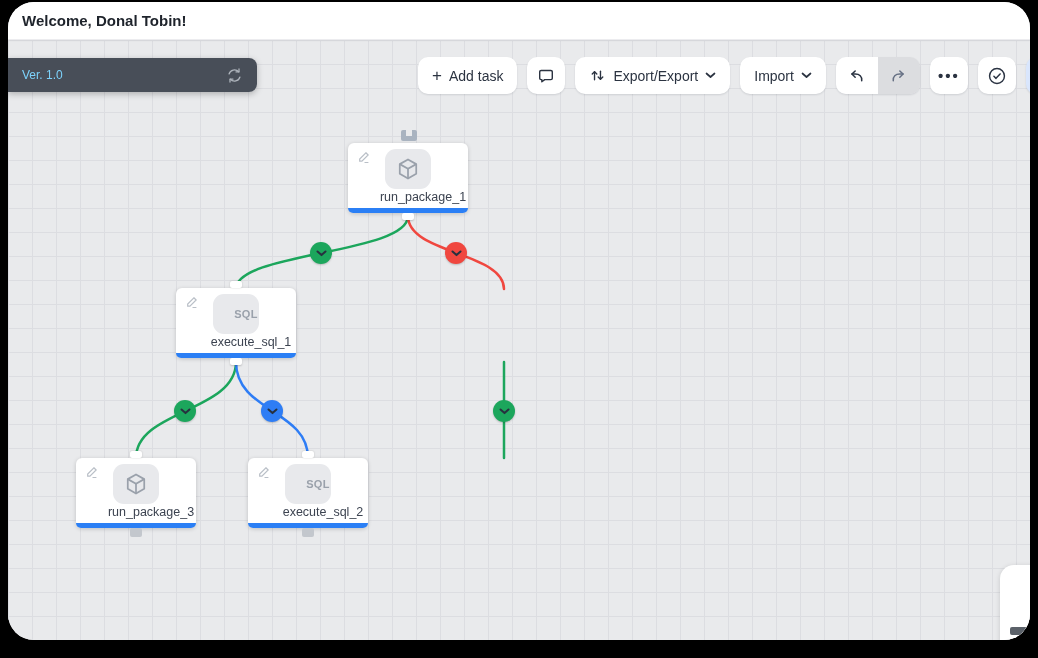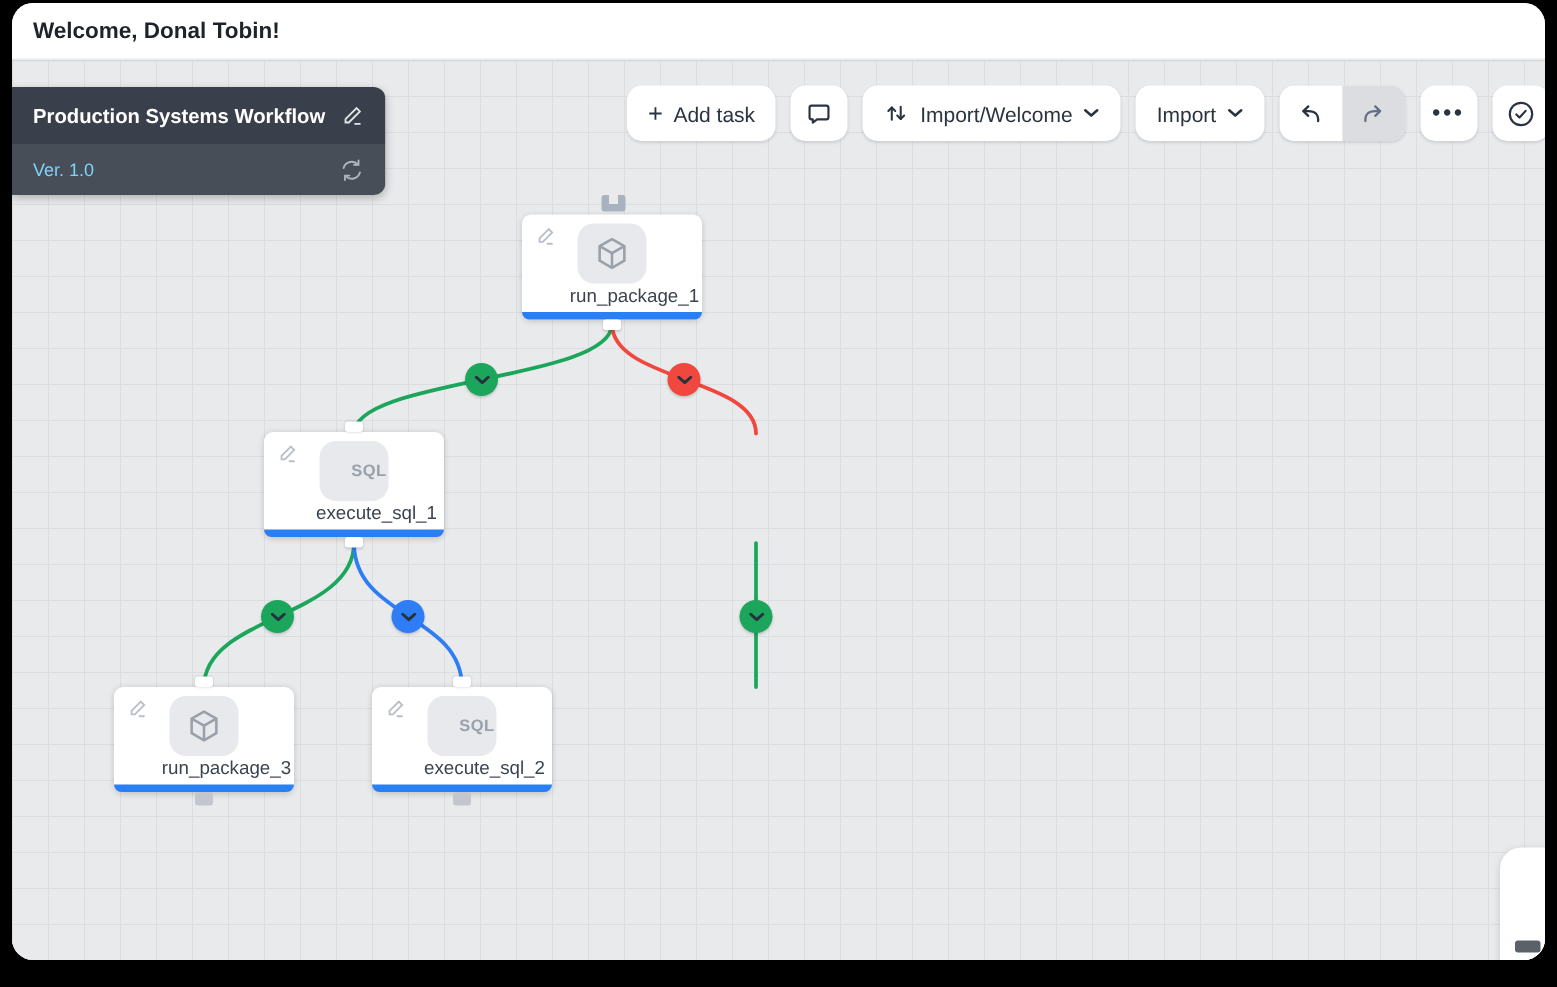--- a/index.html
+++ b/index.html
@@ -1,20 +1,20 @@
 <!DOCTYPE html>
 <html><head>
 <meta charset="utf-8">
 <style>
   * { margin:0; padding:0; box-sizing:border-box; font-family:"Liberation Sans", sans-serif; }
   html,body { width:1038px; height:658px; background:#000; overflow:hidden; }
 
   .window {
     position:absolute; left:8px; top:2px; width:1022px; height:638px;
-    border-radius:14px; overflow:hidden; background:#e9eaec;
+    border-radius:26px; overflow:hidden; background:#e9eaec;
   }
 
   
   .topbar {
     position:absolute; left:0; top:0; width:100%; height:38px;
     background:#ffffff; display:flex; align-items:center; padding-left:14px;
     border-bottom:1px solid #ececef; box-shadow:0 1px 2px rgba(0,0,0,.04); z-index:30;
   }
   .topbar .welcome { font-size:15px; font-weight:700; color:#1e232b; }
 
@@ -231,29 +231,20 @@
         <span>SQL</span>
       </div>
       <div class="node-label">execute_sql_2</div>
       <div class="node-bar"></div>
       <div class="stub stub-top"></div>
       <div class="stub stub-bottom gray"></div>
     </div>
 
 
     <div class="wf-panel">
-      <div class="wf-row wf-title-row">
-        <span class="wf-title">Production Systems Workflow</span>
-        <span class="wf-icon">
-          <svg width="17" height="17" viewBox="0 0 20 20" fill="none" stroke="#e3e7ec" stroke-width="1.4" stroke-linecap="round">
-              <path d="M13.8 3.6l2.6 2.6-8.7 8.7H5.1v-2.6z"></path>
-              <path d="M12.6 15.9h3.8"></path>
-            </svg>
-        </span>
-      </div>
       <div class="wf-row wf-ver-row">
         <span class="wf-version">Ver. 1.0</span>
         <span class="wf-icon">
           <svg width="17" height="17" viewBox="0 0 20 20" fill="none" stroke="#aeb4bc" stroke-width="1.5" stroke-linecap="round" stroke-linejoin="round">
               <path d="M3.6 8.2a6.6 6.6 0 0 1 11.3-2.6"></path>
               <path d="M15.3 2.3v3.5h-3.5"></path>
               <path d="M16.4 11.8a6.6 6.6 0 0 1-11.3 2.6"></path>
               <path d="M4.7 17.7v-3.5h3.5"></path>
             </svg>
         </span>
@@ -270,21 +261,21 @@
             <path d="M4.6 3.8h10.8c.9 0 1.6.7 1.6 1.6v7c0 .9-.7 1.6-1.6 1.6H8.6L5.4 16.4V14h-.8c-.9 0-1.6-.7-1.6-1.6v-7c0-.9.7-1.6 1.6-1.6z"></path>
           </svg>
       </button>
       <button class="tb-btn">
         <svg width="17" height="17" viewBox="0 0 20 20" fill="none" stroke="#2b3341" stroke-width="1.6" stroke-linecap="round" stroke-linejoin="round">
             <path d="M6.5 15V5.5"></path>
             <path d="M3.8 8.2L6.5 5.5l2.7 2.7"></path>
             <path d="M13.5 5v9.5"></path>
             <path d="M10.8 11.8l2.7 2.7 2.7-2.7"></path>
           </svg>
-        <span>Import/Welcome</span>
+        <span>Export/Export</span>
         <svg width="11" height="7" viewBox="0 0 11 7" fill="none" stroke="#2b3341" stroke-width="1.7" stroke-linecap="round" stroke-linejoin="round">
             <path d="M1.5 1.5l4 3.5 4-3.5"></path>
           </svg>
       </button>
       <button class="tb-btn">
         <span>Import</span>
         <svg width="11" height="7" viewBox="0 0 11 7" fill="none" stroke="#2b3341" stroke-width="1.7" stroke-linecap="round" stroke-linejoin="round">
             <path d="M1.5 1.5l4 3.5 4-3.5"></path>
           </svg>
       </button>

